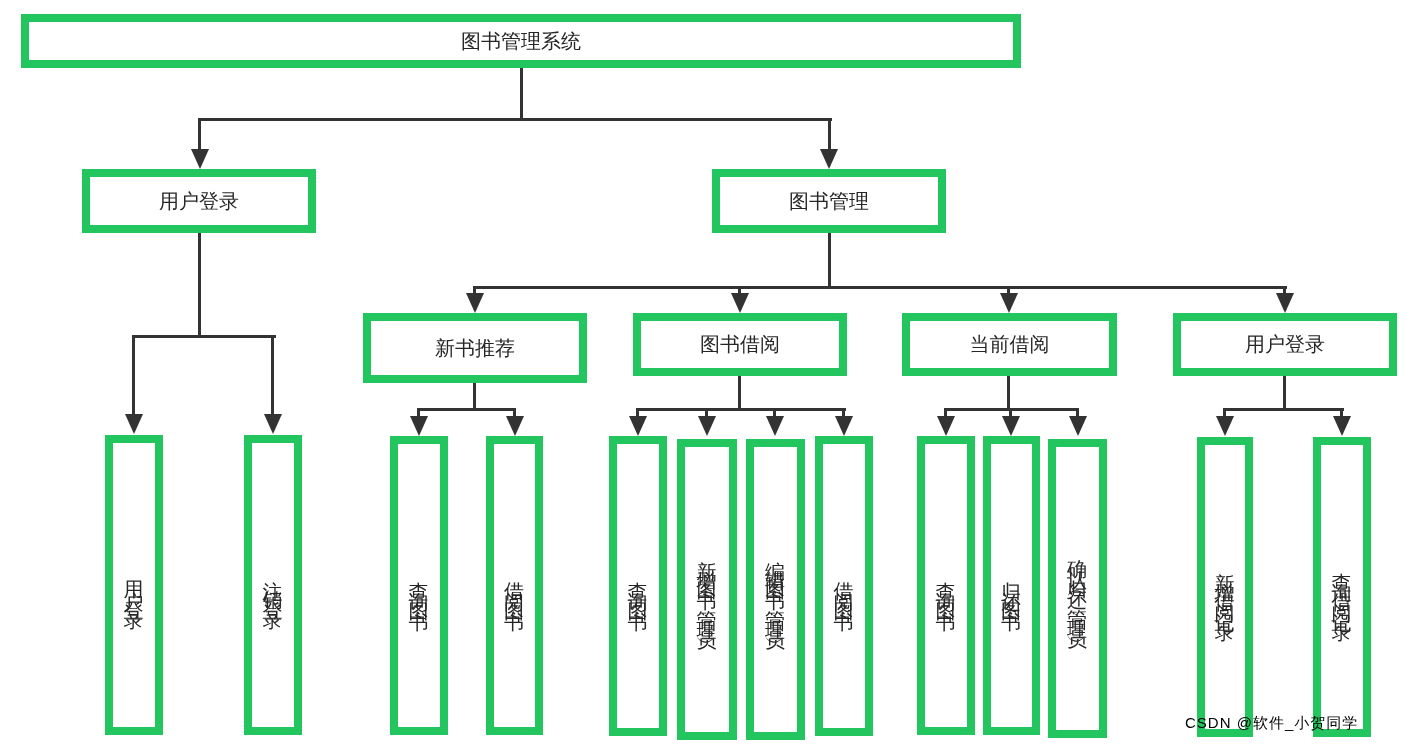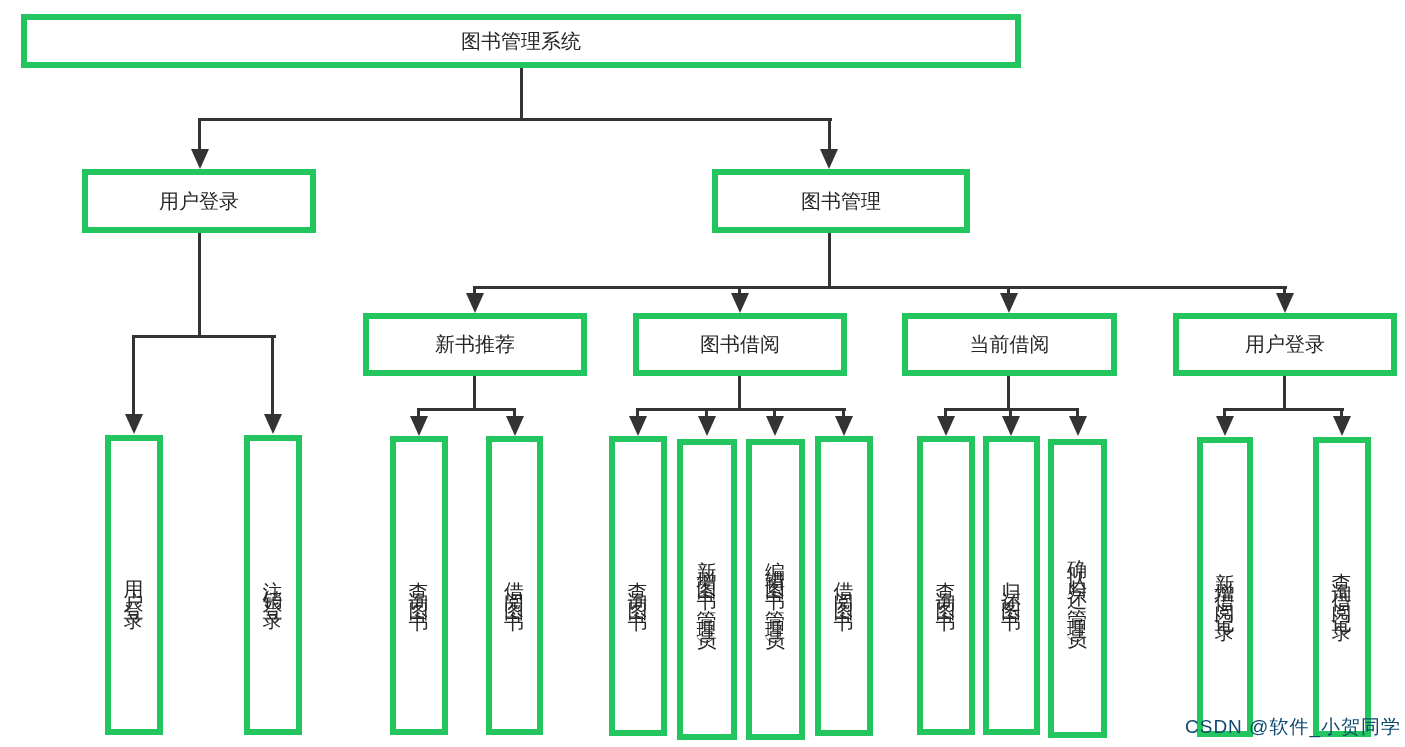--- a/index.html
+++ b/index.html
@@ -7,21 +7,21 @@
     position:relative;
     width:1405px;height:747px;
     background:#ffffff;
     font-family:"Liberation Sans","DejaVu Sans",sans-serif;
     overflow:hidden;
   }
   .box{
     position:absolute;
     box-sizing:border-box;
     background:#ffffff;
-    border:6px solid #22c55e;
+    border:8px solid #22c55e;
     display:flex;
     align-items:center;
     justify-content:center;
     color:#262626;
     font-size:20px;
     z-index:2;
   }
   .box .lbl{white-space:nowrap;}
   .vbox .lbl{
     writing-mode:vertical-rl;
@@ -34,22 +34,22 @@
     position:absolute;
     width:0;height:0;
     border-left:9px solid transparent;
     border-right:9px solid transparent;
     border-top:20px solid #333333;
     z-index:1;
   }
   .watermark{
     position:absolute;
     left:1185px;top:714px;
-    font-size:19px;
-    color:#0c4a6e;
+    font-size:15px;
+    color:#000000;
     letter-spacing:1px;
     white-space:nowrap;
     z-index:6;
   }
 </style>
 </head>
 <body>
 
 <div id="canvas">
 
@@ -60,21 +60,21 @@
   <div class="vline" style="left:520px;top:67px;width:3px;height:51px;"></div>
   <div class="hline" style="left:198px;top:118px;width:634px;height:3px;"></div>
   <div class="vline" style="left:198px;top:118px;width:3px;height:31px;"></div>
   <div class="arrow" style="left:191px;top:149px;"></div>
   <div class="vline" style="left:828px;top:118px;width:3px;height:31px;"></div>
   <div class="arrow" style="left:820px;top:149px;"></div>
 
   <div class="box" style="left:82px;top:169px;width:234px;height:64px;">
     <span class="lbl">用户登录</span>
   </div>
-  <div class="box" style="left:712px;top:169px;width:258px;height:64px;">
+  <div class="box" style="left:712px;top:169px;width:234px;height:64px;">
     <span class="lbl">图书管理</span>
   </div>
 
   <div class="vline" style="left:198px;top:233px;width:3px;height:102px;"></div>
   <div class="hline" style="left:132px;top:335px;width:144px;height:3px;"></div>
   <div class="vline" style="left:132px;top:335px;width:3px;height:79px;"></div>
   <div class="arrow" style="left:125px;top:414px;"></div>
   <div class="vline" style="left:271px;top:335px;width:3px;height:79px;"></div>
   <div class="arrow" style="left:264px;top:414px;"></div>
 
@@ -82,21 +82,21 @@
   <div class="hline" style="left:473px;top:286px;width:814px;height:3px;"></div>
   <div class="vline" style="left:473px;top:286px;width:3px;height:8px;"></div>
   <div class="arrow" style="left:466px;top:293px;"></div>
   <div class="vline" style="left:738px;top:286px;width:3px;height:8px;"></div>
   <div class="arrow" style="left:731px;top:293px;"></div>
   <div class="vline" style="left:1007px;top:286px;width:3px;height:8px;"></div>
   <div class="arrow" style="left:1000px;top:293px;"></div>
   <div class="vline" style="left:1283px;top:286px;width:3px;height:8px;"></div>
   <div class="arrow" style="left:1276px;top:293px;"></div>
 
-  <div class="box" style="left:363px;top:313px;width:224px;height:63px;">
+  <div class="box" style="left:363px;top:313px;width:224px;height:70px;">
     <span class="lbl">新书推荐</span>
   </div>
   <div class="box" style="left:902px;top:313px;width:215px;height:63px;">
     <span class="lbl">当前借阅</span>
   </div>
   <div class="box" style="left:633px;top:313px;width:214px;height:63px;">
     <span class="lbl">图书借阅</span>
   </div>
   <div class="box" style="left:1173px;top:313px;width:224px;height:63px;">
     <span class="lbl">用户登录</span>

